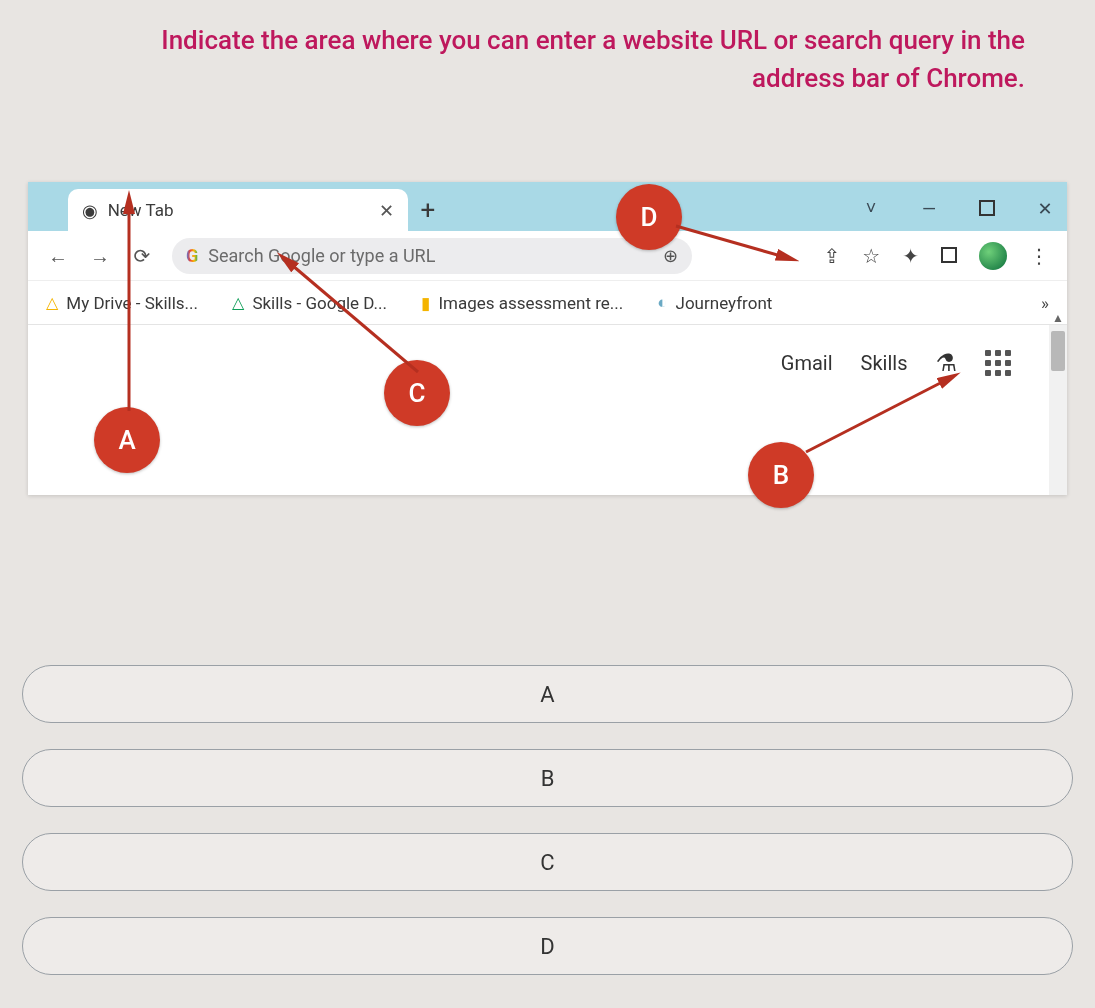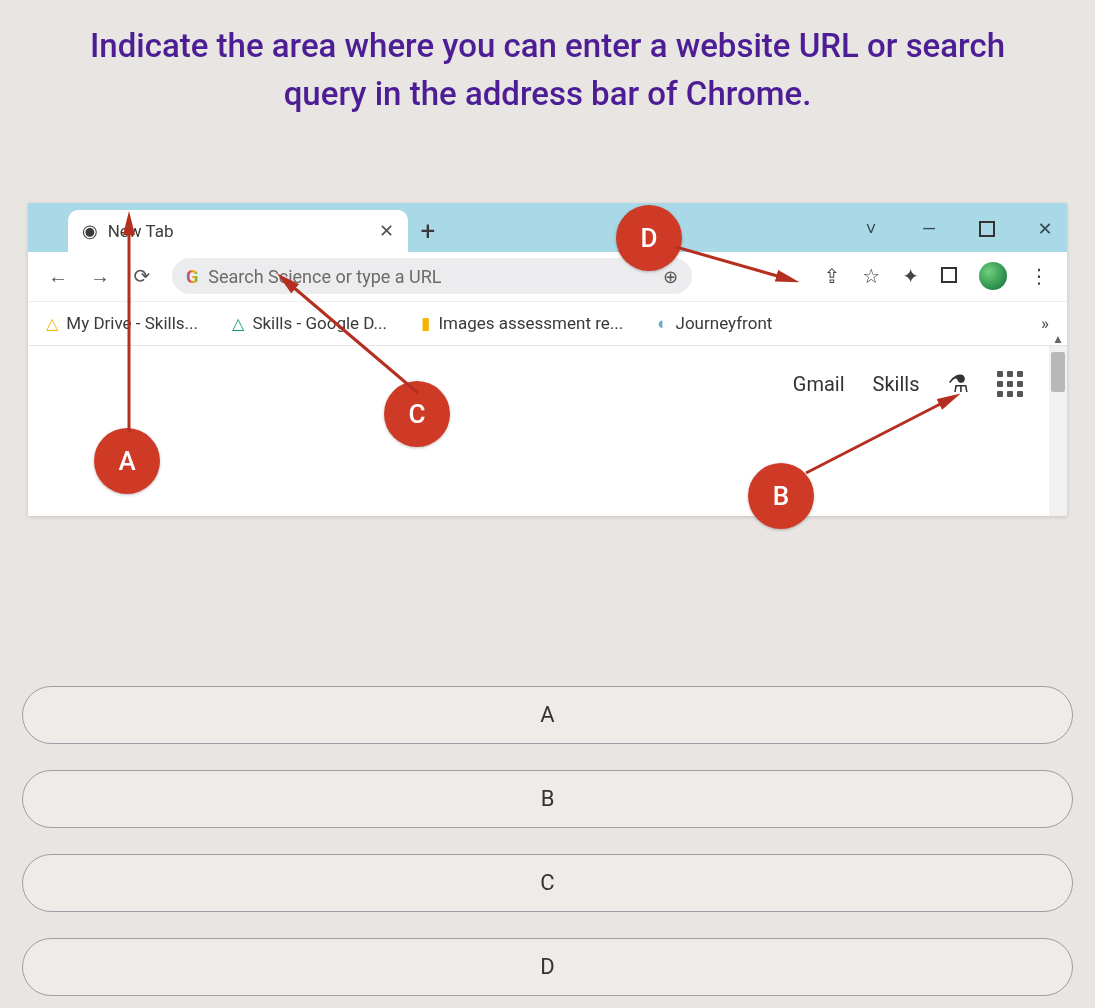--- a/index.html
+++ b/index.html
@@ -5,23 +5,23 @@
   * { box-sizing: border-box; margin: 0; padding: 0; }
   body {
     font-family: -apple-system, BlinkMacSystemFont, "Segoe UI", Roboto, Arial, sans-serif;
     background: #e8e5e2;
     width: 1095px;
     height: 1008px;
     overflow: hidden;
     color: #333;
   }
   .question {
-    font-size: 33px;
-    color: #4c1d95;
-    text-align: center;
+    font-size: 26px;
+    color: #be185d;
+    text-align: right;
     padding: 22px 70px 0 70px;
     line-height: 1.45;
     font-weight: 500;
   }
   .figure-wrap {
     position: relative;
     margin: 85px 28px 0 28px;
   }
   .browser {
     position: relative;
@@ -100,21 +100,21 @@
   }
   .bm { display:flex; align-items:center; gap:8px; }
   .tri { font-size:16px; }
   .bm-more { margin-left:auto; color:#444; }
   
   .content {
     height: 170px; background:#fff;
     position:relative;
   }
   .topright {
-    position:absolute; right:44px; top:24px;
+    position:absolute; right:56px; top:24px;
     display:flex; align-items:center; gap:28px;
     font-size:20px; color:#333;
   }
   .apps-grid {
     display:grid; grid-template-columns:repeat(3,6px); grid-auto-rows:6px; gap:4px;
   }
   .apps-grid i { width:6px;height:6px;background:#555;border-radius:1px;}
   .flask { font-size:24px; }
   .scrollbar {
     position:absolute; right:0; top:0; width:18px; height:100%;
@@ -166,21 +166,21 @@
         <span>✕</span>
       </div>
     </div>
 
     <div class="toolbar">
       <div class="navbtn">←</div>
       <div class="navbtn">→</div>
       <div class="navbtn">⟳</div>
       <div class="omnibox">
         <span class="g" style="background:linear-gradient(90deg,#4285F4,#EA4335,#FBBC05,#34A853);-webkit-background-clip:text;color:transparent;">G</span>
-        <span>Search Science or type a URL</span>
+        <span>Search Google or type a URL</span>
         <span class="omni-right">
           <span style="font-size:18px;">⊕</span>
         </span>
       </div>
       <div class="tool-right">
         <span>⇪</span>
         <span>☆</span>
         <span>✦</span>
         <span><i class="square"></i></span>
         <span class="avatar"></span>

